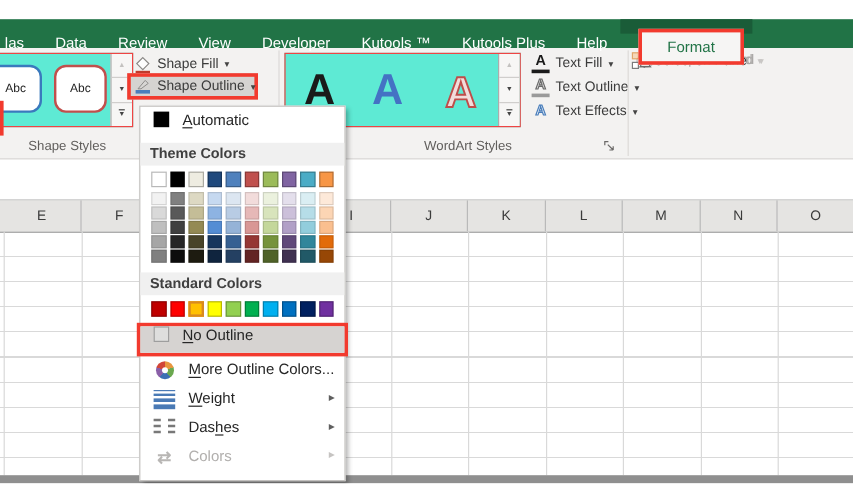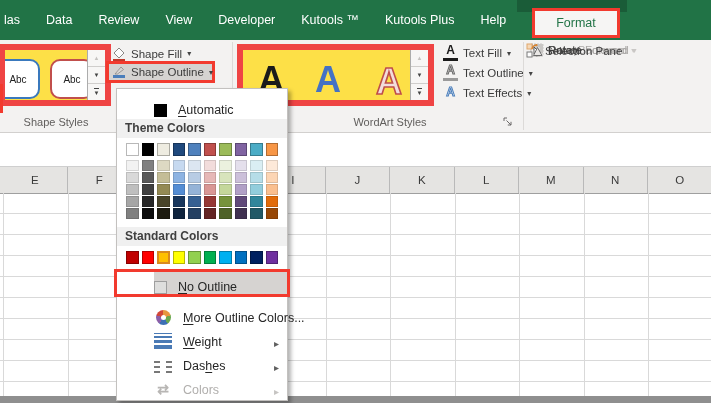--- a/index.html
+++ b/index.html
@@ -1,29 +1,29 @@
 <!DOCTYPE html>
 <html><head>
 <meta charset="utf-8">
 <style>
   html,body{margin:0;padding:0;background:#fff;}
   #app{position:relative;width:711px;height:403px;overflow:hidden;font-family:"Liberation Sans",sans-serif;background:#fff;}
   
-  .tabbar{position:absolute;left:0;top:0;width:711px;height:40px;background:#217346;}
+  .tabbar{position:absolute;left:0;top:16px;width:711px;height:40px;background:#217346;}
   .ctx-strip{position:absolute;left:517px;top:0;width:110px;height:12px;background:#1a5c38;}
   .tabs-flex{position:absolute;left:4px;top:0;height:40px;display:flex;align-items:center;gap:26px;z-index:5;}
   .gen-tabs{display:contents;}
   .tab{color:#fff;font-size:12.5px;white-space:nowrap;}
   .format-wrap{position:relative;top:3px;background:#f6f5f4;border:3px solid #f23a2e;color:#217346;font-size:12.5px;padding:5px 21px;z-index:6;}
   .tellme{position:absolute;right:0;top:0;height:40px;width:95px;display:flex;align-items:center;gap:6px;color:#fff;font-size:12.5px;white-space:nowrap;overflow:hidden;}
   
   .ribbon{position:absolute;left:0;top:40px;width:711px;height:92px;background:#f3f2f1;border-bottom:1px solid #d2d0ce;}
   .vsep{position:absolute;top:2px;height:88px;width:1px;background:#dcdad8;}
   .sep1{left:232px}.sep2{left:523px}
-  .gallery{position:absolute;background:#fde047;border:6px solid #ef4444;box-sizing:border-box;}
+  .gallery{position:absolute;background:#5eead4;border:1px solid #ef4444;box-sizing:border-box;}
   .shape-gallery{left:-1px;top:4px;width:112px;height:62px;overflow:hidden;}
   .thumb{position:absolute;top:9px;height:40px;width:44px;border-radius:10px;background:#fff;display:flex;align-items:center;justify-content:center;font-size:10px;color:#222;box-sizing:border-box;}
   .thumb-blue{left:-9px;border:2px solid #3a79bd;}
   .thumb-red{left:45px;border:2px solid #c14f4c;}
   .scrollstrip{position:absolute;right:0;top:0;width:17px;height:100%;border-left:1px solid #acacac;display:flex;flex-direction:column;background:#f7f6f5;}
   .sbtn{flex:1;display:flex;align-items:center;justify-content:center;font-size:6px;color:#444;border-bottom:1px solid #d0cecc;}
   .sbtn:last-child{border-bottom:none}
   .sbtn.dis{color:#c4c2c0}
   .sbtn.more span{border-top:1px solid #444;padding-top:1px;}
   .btn{position:absolute;display:flex;align-items:center;gap:5px;font-size:11.5px;color:#3b3b3b;white-space:nowrap;}
@@ -52,21 +52,21 @@
   .launcher{position:absolute;left:503px;bottom:5px;}
   
   .sheet{position:absolute;left:0;top:133px;width:711px;height:270px;background:#fff;}
   .colheaders{position:absolute;left:0;top:33px;width:711px;height:26px;background:#e5e4e2;border-top:1px solid #cfcfcf;border-bottom:1px solid #9f9f9f;}
   .colh{position:absolute;top:0;height:100%;display:flex;align-items:center;justify-content:center;font-size:11.5px;color:#3b3b3b;border-right:1px solid #b9b9b9;box-sizing:border-box;}
   .gridarea{position:absolute;left:0;top:60px;width:711px;height:203px;background-image:repeating-linear-gradient(to bottom,transparent 0,transparent 20px,#d9d9d9 20px,#d9d9d9 21px);}
   .vline{position:absolute;top:0;height:100%;width:1px;background:#d9d9d9;}
   .bottombar{position:absolute;left:0;bottom:0;width:711px;height:7px;background:#8f8f8f;}
   
   .menu{position:absolute;left:116px;top:88px;width:172px;background:#fff;border:1px solid #c3c1bf;box-shadow:3px 3px 4px rgba(0,0,0,.3);z-index:20;padding-bottom:3px;font-size:12.5px;color:#262626;box-sizing:border-box;}
-  .mi{display:flex;align-items:flex-end;height:24px;gap:11px;margin-left:37px;}
+  .mi{display:flex;align-items:flex-start;height:24px;padding-left:11px;gap:11px;}
   .mi .lbl{white-space:nowrap;}
   .mi u{text-decoration:underline;text-underline-offset:2px;}
   .mi-automatic{margin-top:4px;}
   .sw-auto{width:13px;height:13px;background:#000;flex:none;}
   .sech{background:#f0f0f0;font-weight:bold;color:#404040;height:19px;line-height:19px;padding-left:8px;margin-top:2px;font-size:12px;}
   .sech2{margin-top:8px;}
   .swrow,.vgrid{display:grid;grid-template-columns:repeat(10,1fr);column-gap:3px;margin:5px 9px 0;}
   .swrow .sw{height:13px;border:1px solid rgba(0,0,0,.28);box-sizing:border-box;}
   .swrow .sw.sel{border:2px solid #d98a1f;}
   .vgrid{row-gap:1px;margin-top:4px;}

